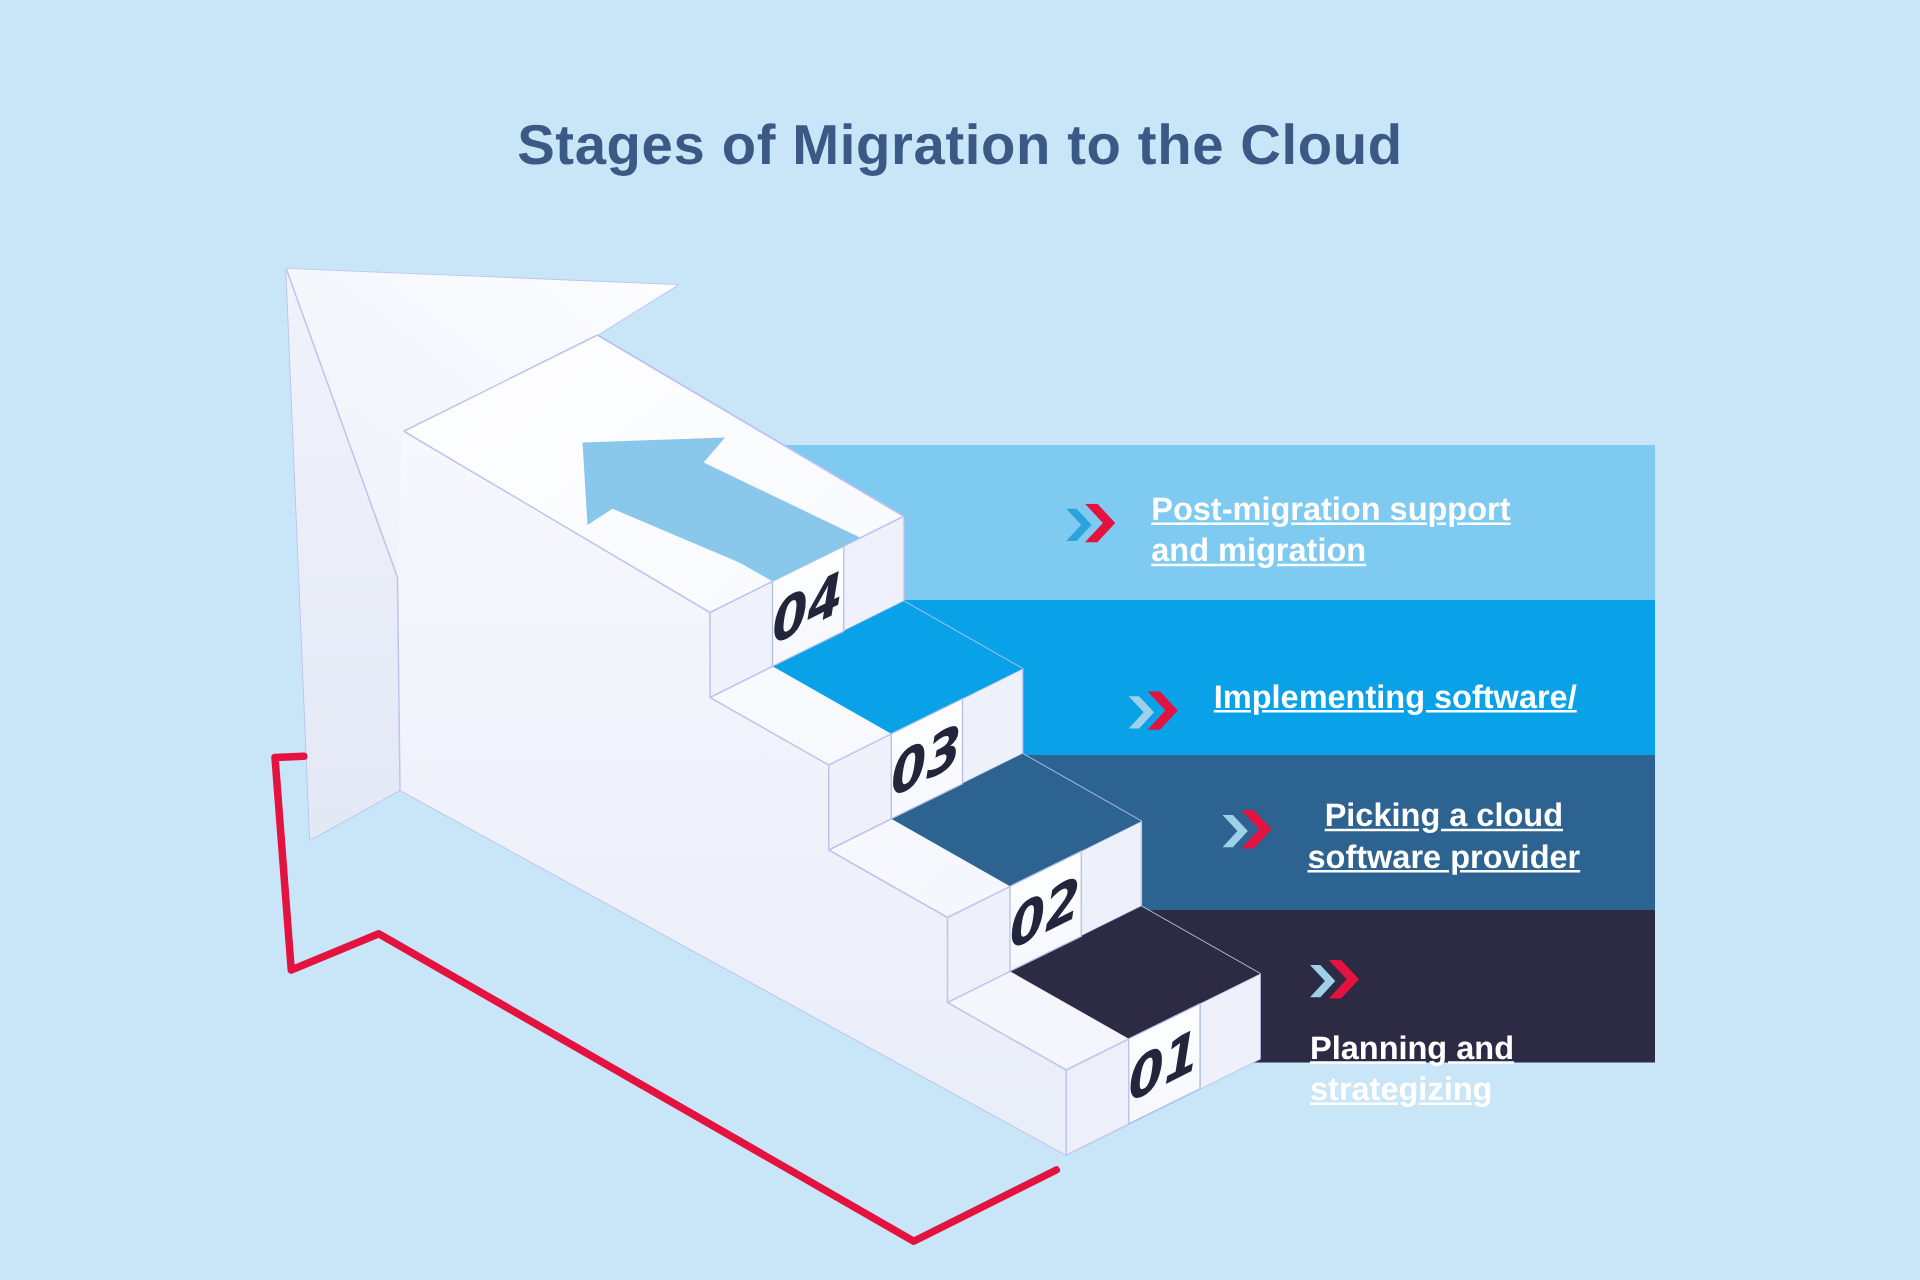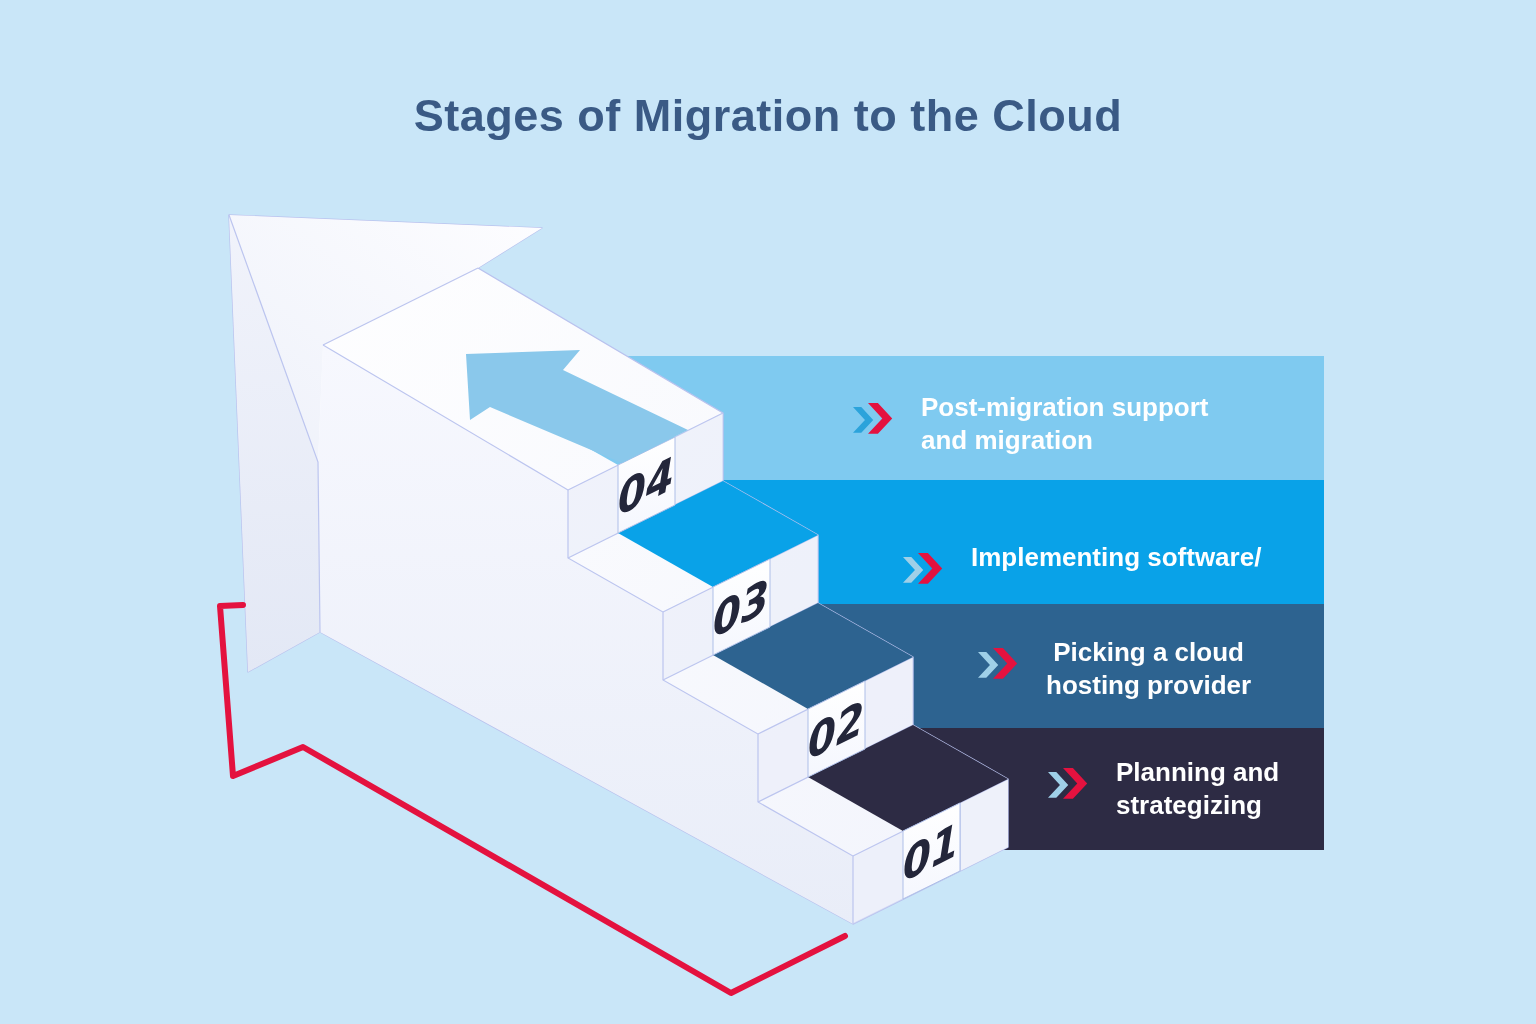--- a/index.html
+++ b/index.html
@@ -2,26 +2,26 @@
 <html><head>
 <meta charset="utf-8">
 <style>
   html,body{margin:0;padding:0;background:#9fc9e4;}
   .stage{position:relative;width:1536px;height:1024px;overflow:hidden;background:#c9e6f8;
          font-family:"Liberation Sans",sans-serif;}
   .stage svg.scene{position:absolute;left:0;top:0;}
   .title{position:absolute;top:90px;left:0;width:100%;text-align:center;
          font-weight:bold;font-size:45px;letter-spacing:.5px;color:#3a5a85;}
   .band-label{position:absolute;display:flex;gap:20px;color:#ffffff;
-              font-weight:bold;font-size:26px;line-height:33px;}
+              font-weight:bold;font-size:26px;line-height:33px;text-decoration:underline;}
   .band-label .chev{margin-top:12px;flex:0 0 auto;}
   .lbl-04{left:853px;top:391px;}
   .lbl-03{left:903px;top:509px;margin-top:32px;}
   .lbl-02{left:978px;top:636px;text-align:center;}
-  .lbl-01{left:1048px;top:756px;}
+  .lbl-01{left:1048px;top:756px;flex-direction:column;}
   .num{font-family:"DejaVu Sans",sans-serif;font-style:italic;font-weight:600;
        font-size:45px;}
 </style>
 </head>
 <body>
 
 <div class="stage">
 
   <svg class="scene" width="1536" height="1024" viewBox="0 0 1536 1024">
     <defs>
@@ -129,21 +129,21 @@
     </div>
   </div>
 
   <div class="band-label lbl-02">
     <svg class="chev" width="48" height="34" viewBox="0 0 48 34">
       <path transform="translate(0,4) scale(0.92)" d="M0,0 L9,0 L22,14 L9,28 L0,28 L13,14 Z" fill="#9fd0e8"></path>
       <path transform="translate(15,0) scale(1.1)" d="M0,0 L9,0 L22,14 L9,28 L0,28 L13,14 Z" fill="#e4123f"></path>
     </svg>
     <div>
       <div>Picking a cloud</div>
-      <div>hosting provider</div>
+      <div>software provider</div>
     </div>
   </div>
 
   <div class="band-label lbl-01">
     <svg class="chev" width="48" height="34" viewBox="0 0 48 34">
       <path transform="translate(0,4) scale(0.92)" d="M0,0 L9,0 L22,14 L9,28 L0,28 L13,14 Z" fill="#9fd0e8"></path>
       <path transform="translate(15,0) scale(1.1)" d="M0,0 L9,0 L22,14 L9,28 L0,28 L13,14 Z" fill="#e4123f"></path>
     </svg>
     <div>
       <div>Planning and</div>

